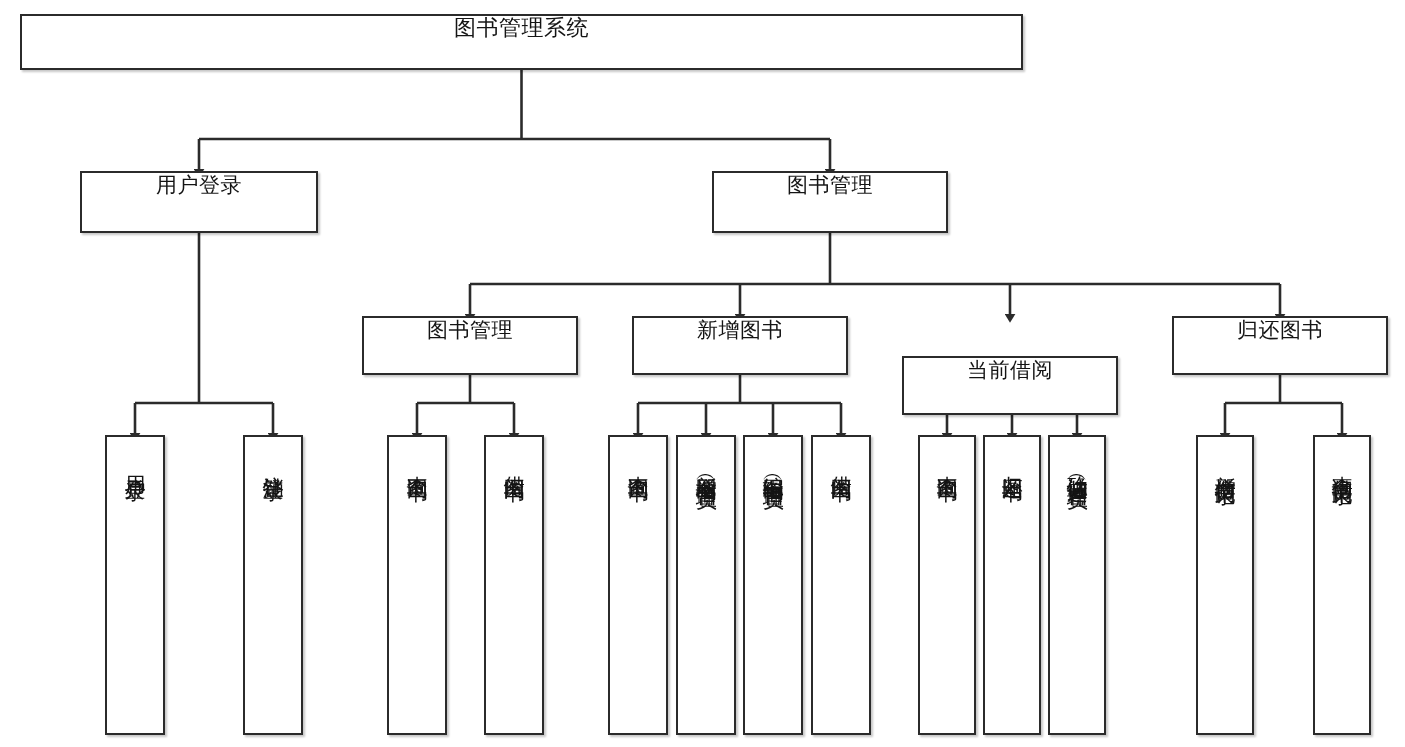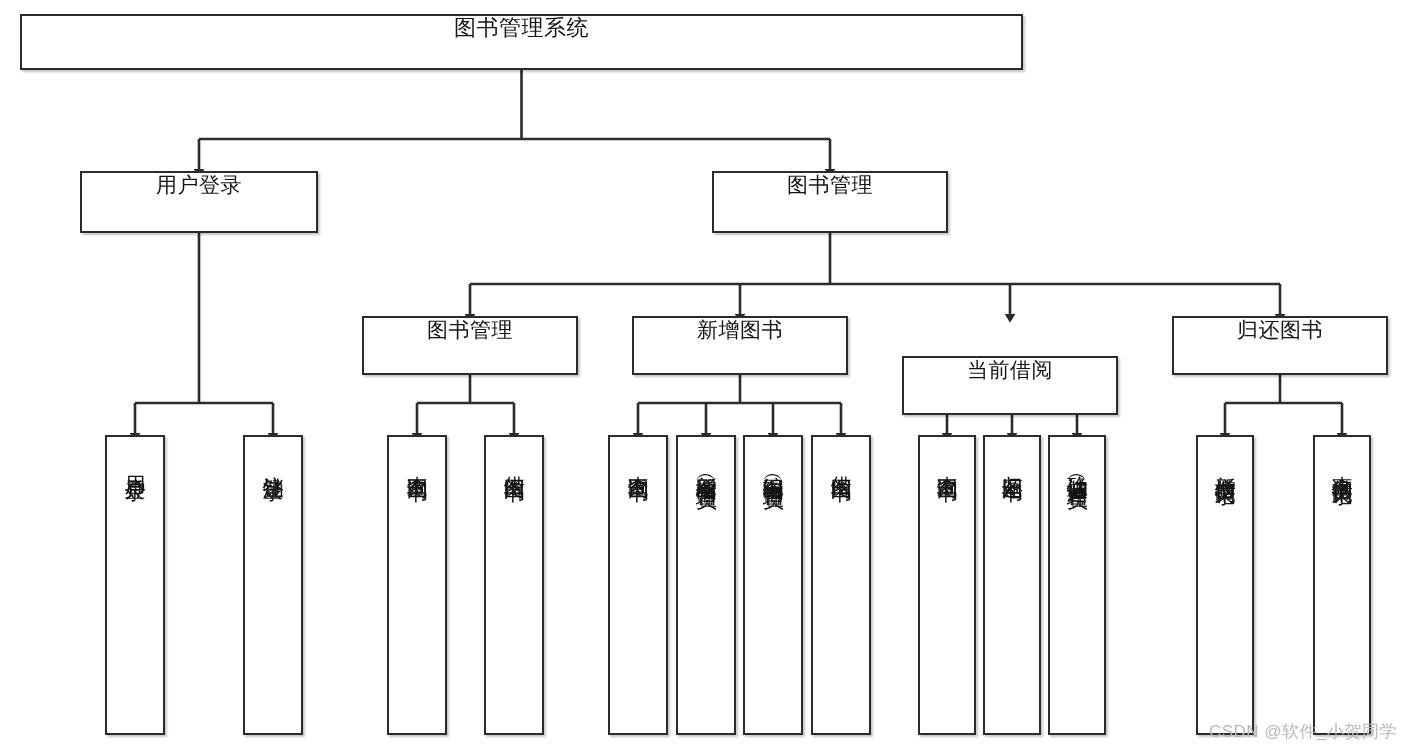--- a/index.html
+++ b/index.html
@@ -188,14 +188,13 @@
   </div>
 
   <div class="node vertical" style="left:1196px;top:435px;width:58px;height:300px;">
     <span class="label">新增借阅记录</span>
   </div>
 
   <div class="node vertical" style="left:1313px;top:435px;width:58px;height:300px;">
     <span class="label">查询借阅记录</span>
   </div>
 
-  <div class="watermark">CSDN @软件_小贺同学</div>
 </div>
 
 </body></html>

